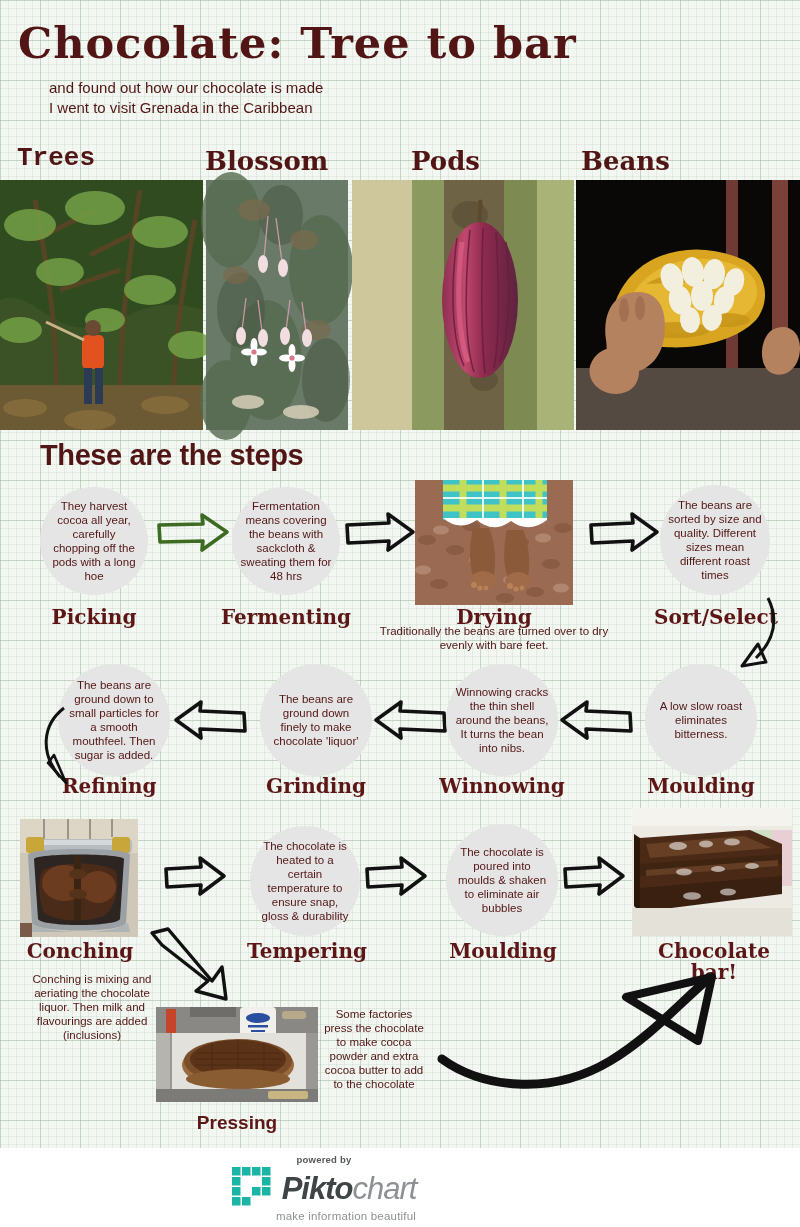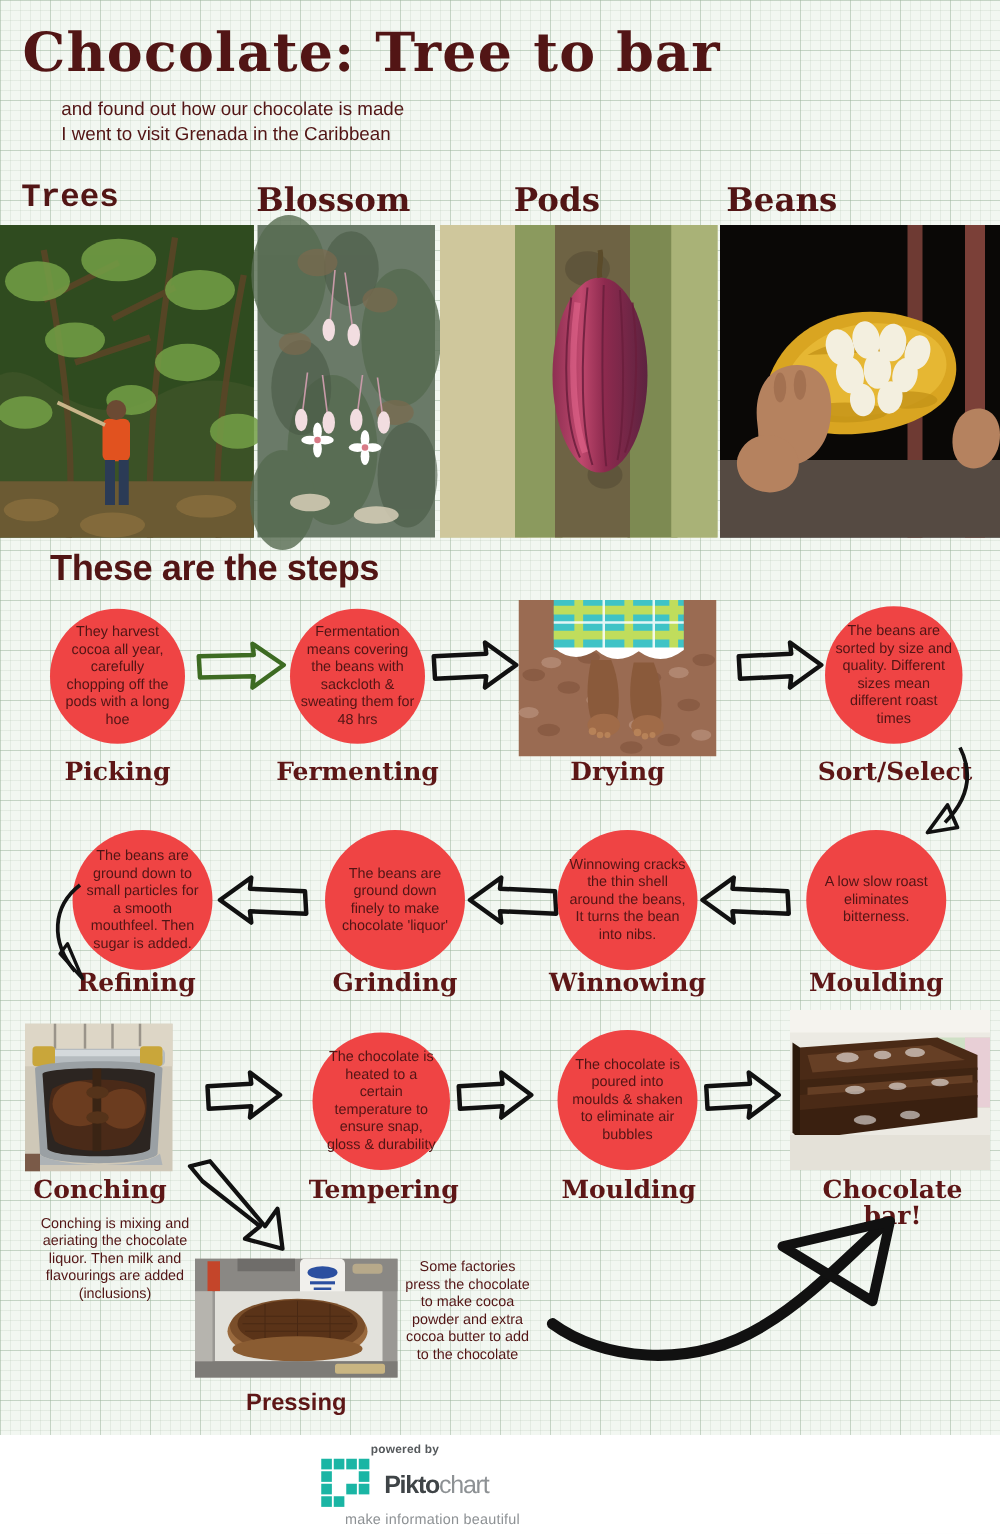--- a/index.html
+++ b/index.html
@@ -45,41 +45,41 @@
   }
   .step-label{
     font-family:"DejaVu Serif",serif;font-weight:bold;
     color:#5d1616;font-size:20px;line-height:1.05;text-align:center;
   }
   .step-label.sans{
     font-family:Liberation Sans, sans-serif;font-weight:bold;
     font-size:19px;color:#5d1616;
   }
   .bubble{
-    border-radius:50%;background:#ef4444;
+    border-radius:50%;background:#e5e5e5;
     display:flex;align-items:center;justify-content:center;
     text-align:center;color:#521515;
     font-size:11.5px;line-height:1.22;
     padding:8px;box-sizing:border-box;
   }
   .caption{
     color:#521515;font-size:11.5px;line-height:1.22;text-align:center;
   }
   .photo{background-size:cover;background-position:center;}
   
   #footer{
     position:absolute;left:0;top:1148px;width:648px;height:79px;
     background:#ffffff;display:flex;flex-direction:column;
     align-items:center;justify-content:flex-start;padding-top:6px;
     box-sizing:border-box;
   }
   .powered{font-size:9.5px;color:#55595c;font-weight:bold;letter-spacing:.2px;}
   .logo-row{display:flex;align-items:center;gap:8px;margin-top:2px;}
   .logo-mark{position:relative;width:42px;height:42px;}
-  .logo-word{font-size:20px;line-height:1;letter-spacing:-1px;}
+  .logo-word{font-size:31px;line-height:1;letter-spacing:-1px;font-style:italic;}
   .logo-word b{color:#3f4447;font-weight:bold;}
   .logo-word span{color:#8d9194;font-weight:normal;}
   .logo-tag{font-size:11.5px;color:#8d9194;letter-spacing:.2px;margin-top:1px;margin-left:44px;}
   svg{display:block;overflow:visible;}
 </style>
 </head>
 <body>
 
 <div id="page">
 
@@ -333,20 +333,21 @@
         <circle cx="59" cy="105" r="3"></circle>
           <circle cx="65" cy="108" r="2.6"></circle>
         <circle cx="71" cy="108" r="2.4"></circle>
           <circle cx="95" cy="106" r="3"></circle>
         <circle cx="101" cy="109" r="2.6"></circle>
           <circle cx="107" cy="108" r="2.4"></circle>
       </g>
     </svg>
   </div>
   <div class="abs step-label" style="left:424px;top:607px;width:140px;">Drying</div>
+  <div class="abs caption" style="left:374px;top:624px;width:240px;">Traditionally the beans are turned over to dry evenly with bare feet.</div>
 
   <div class="abs" style="left:588px;top:512px;">
     <svg width="72" height="42" viewBox="0 0 72 42">
       <path d="M3 13 L45 11 L44 2 L69 20 L44 38 L45 29 L4 31 Z" fill="none" stroke="#111111" stroke-width="3.6" stroke-linejoin="round"></path>
     </svg>
   </div>
 
   <div class="abs bubble" style="left:660px;top:485px;width:110px;height:110px;">The beans are sorted by size and quality. Different sizes mean different roast times</div>
   <div class="abs step-label" style="left:648px;top:607px;width:136px;">Sort/Select</div>
 

